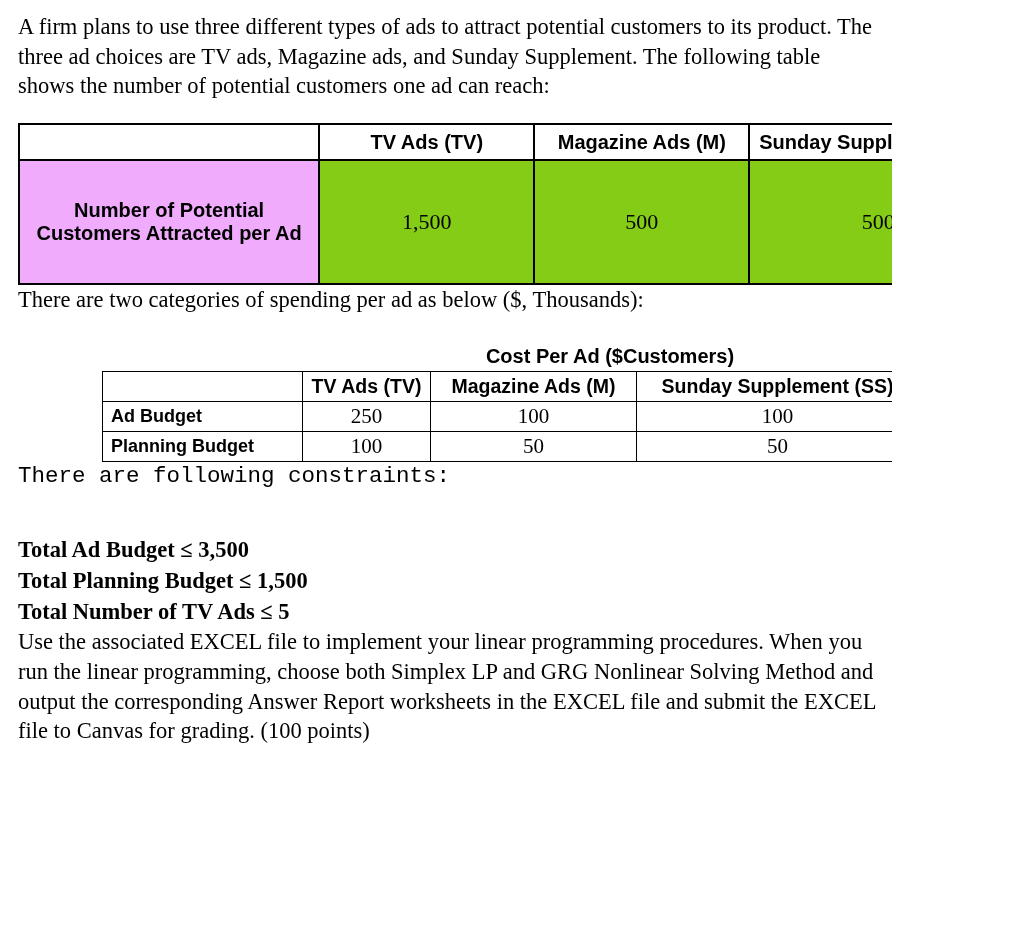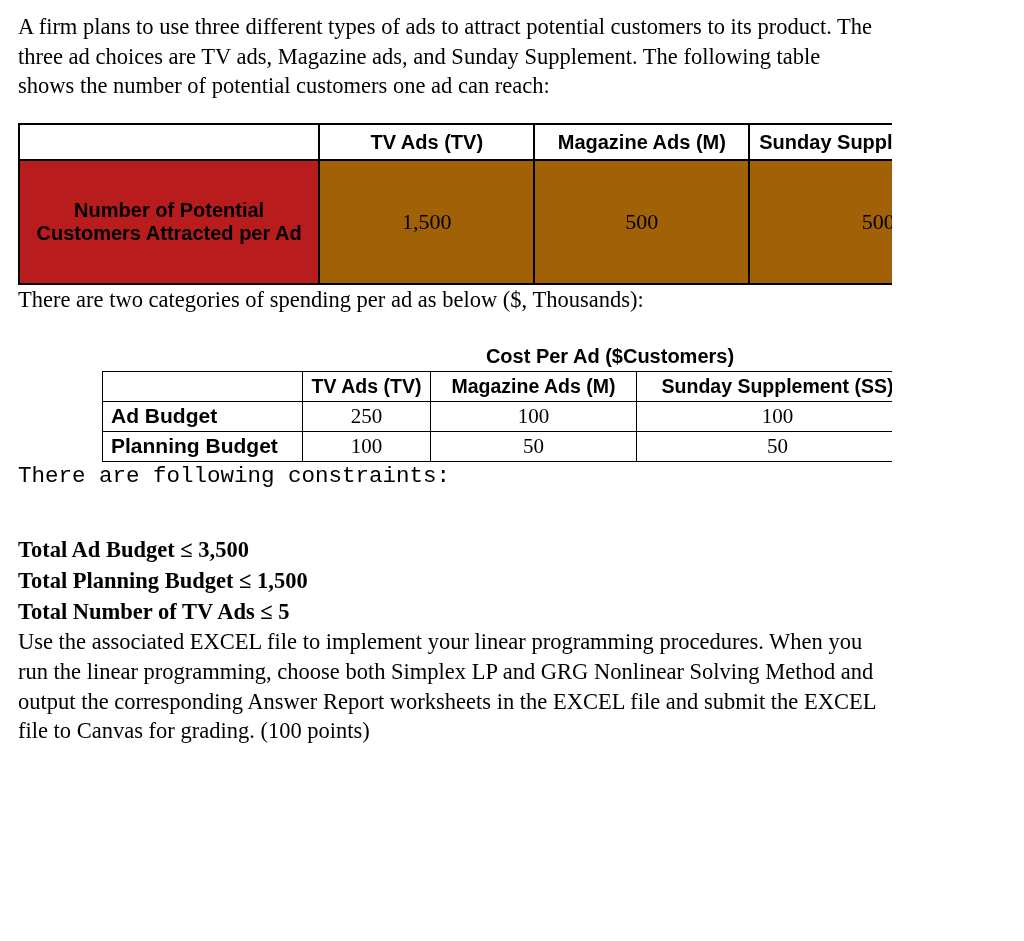--- a/index.html
+++ b/index.html
@@ -44,25 +44,25 @@
     font-weight: bold;
     font-size: 20px;
   }
   table.t1 tr.data-row td {
     height: 122px;
   }
   table.t1 tr.data-row td.row-label {
     font-family: "Liberation Sans", sans-serif;
     font-weight: bold;
     font-size: 20px;
-    background: #b91c1c;
+    background: #f0abfc;
     padding: 0 14px;
   }
   table.t1 tr.data-row td.gray {
-    background: #a16207;
+    background: #84cc16;
     font-size: 22px;
   }
   
   .spending-intro { margin-top: 34px; }
   .constraints-intro { margin-top: 36px; font-family: Liberation Mono, monospace; }
   .constraints-block { margin-top: 44px; font-weight: bold; }
   .constraint-line {
     font-size: 22.5px;
     line-height: 1.36;
   }
@@ -96,21 +96,21 @@
   table.t2 .col-ss    { width: 282px; }
   table.t2 tr.head-row td {
     font-family: "Liberation Sans", sans-serif;
     font-weight: bold;
     font-size: 19.5px;
     text-align: center;
   }
   table.t2 td.row-label {
     font-family: "Liberation Sans", sans-serif;
     font-weight: bold;
-    font-size: 21px;
+    font-size: 18px;
     text-align: left;
     padding-left: 8px;
   }
   table.t2 td.value {
     font-family: "Liberation Serif", serif;
     font-size: 21px;
     text-align: center;
     margin-top: 36px;
   }
 </style>

